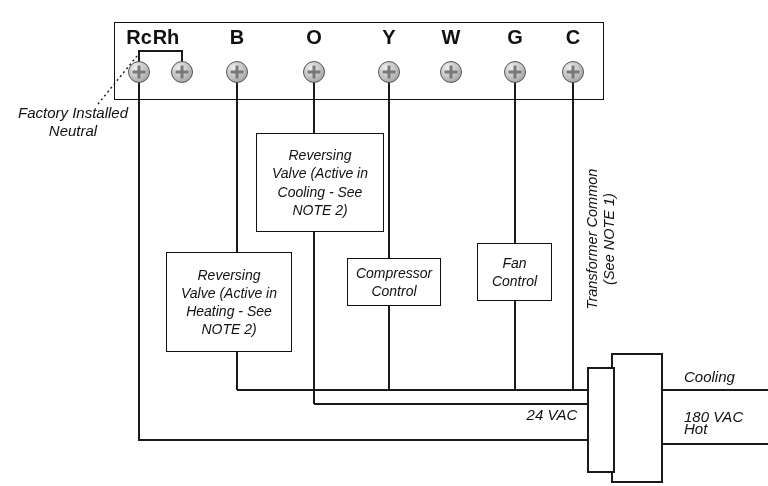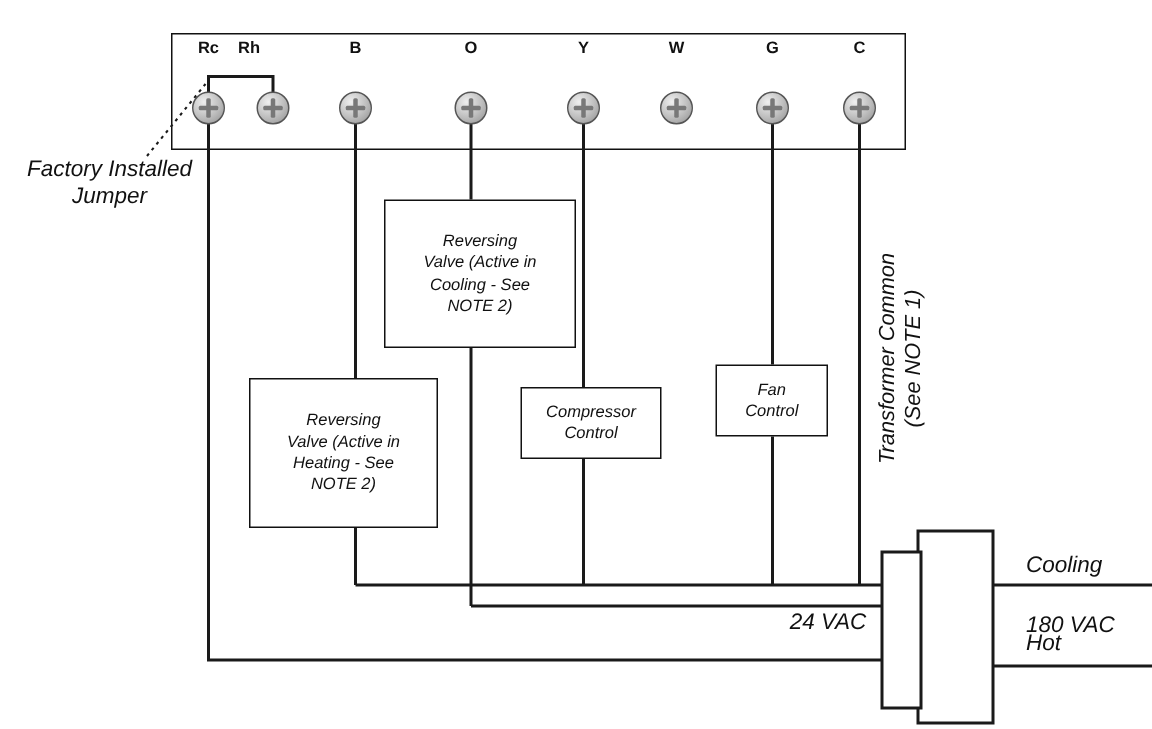--- a/index.html
+++ b/index.html
@@ -7,39 +7,39 @@
     position:relative;width:768px;height:486px;background:#ffffff;
     font-family:"Liberation Sans",sans-serif;color:#111;overflow:hidden;
   }
   .strip{
     position:absolute;left:114px;top:22px;width:490px;height:78px;
     background:#ffffff;border:1.6px solid #111;box-sizing:border-box;z-index:1;
   }
   .wires{position:absolute;left:0;top:0;z-index:2;}
   .tlabel{
     position:absolute;top:26px;width:50px;text-align:center;
-    font-weight:bold;font-size:11px;z-index:5;
+    font-weight:bold;font-size:20px;z-index:5;
   }
   .screw{
     position:absolute;top:61px;width:22px;height:22px;border-radius:50%;
     background:radial-gradient(circle at 35% 30%, #efefef, #bdbdbd 55%, #8f8f8f);
     border:1.5px solid #555;box-sizing:border-box;z-index:3;
   }
   .screw::before{
     content:"";position:absolute;left:50%;top:50%;width:13px;height:3px;
     transform:translate(-50%,-50%);background:#787878;border-radius:1px;
   }
   .screw::after{
     content:"";position:absolute;left:50%;top:50%;width:3px;height:13px;
     transform:translate(-50%,-50%);background:#787878;border-radius:1px;
   }
   .dbox{
     position:absolute;background:#ffffff;border:1.6px solid #111;box-sizing:border-box;
     display:flex;align-items:center;justify-content:center;text-align:center;
-    font-style:italic;font-size:11px;line-height:1.3;white-space:pre-line;z-index:4;
+    font-style:italic;font-size:14px;line-height:1.3;white-space:pre-line;z-index:4;
   }
   .note{
     position:absolute;font-style:italic;font-size:15px;line-height:1.2;
     white-space:pre-line;z-index:5;
   }
   .rot{
     position:absolute;left:502px;top:221px;width:200px;height:36px;
     transform:rotate(-90deg);text-align:center;font-style:italic;font-size:14.5px;
     line-height:1.15;white-space:pre-line;z-index:5;
   }
@@ -96,25 +96,25 @@
   <div class="dbox" style="left:256px;top:133px;width:128px;height:99px">Reversing
 Valve (Active in
 Cooling - See
 NOTE 2)</div>
   <div class="dbox" style="left:166px;top:252px;width:126px;height:100px">Reversing
 Valve (Active in
 Heating - See
 NOTE 2)</div>
   <div class="dbox" style="left:347px;top:258px;width:94px;height:48px">Compressor
 Control</div>
-  <div class="dbox" style="left:477px;top:243px;width:75px;height:48px">Fan
+  <div class="dbox" style="left:477px;top:243px;width:75px;height:58px">Fan
 Control</div>
 
   <div class="note" style="left:8px;top:104px;width:130px;text-align:center">Factory Installed
-Jumper</div>
+Neutral</div>
   <div class="rot">Transformer Common
 (See NOTE 1)</div>
 
   <div class="note" style="left:520px;top:406px;width:64px;text-align:center">24 VAC</div>
   <div class="note" style="left:684px;top:368px;width:80px">Cooling</div>
   <div class="note" style="left:684px;top:408px;width:80px">180 VAC</div>
   <div class="note" style="left:684px;top:420px;width:80px">Hot</div>
 
 </div>
 

